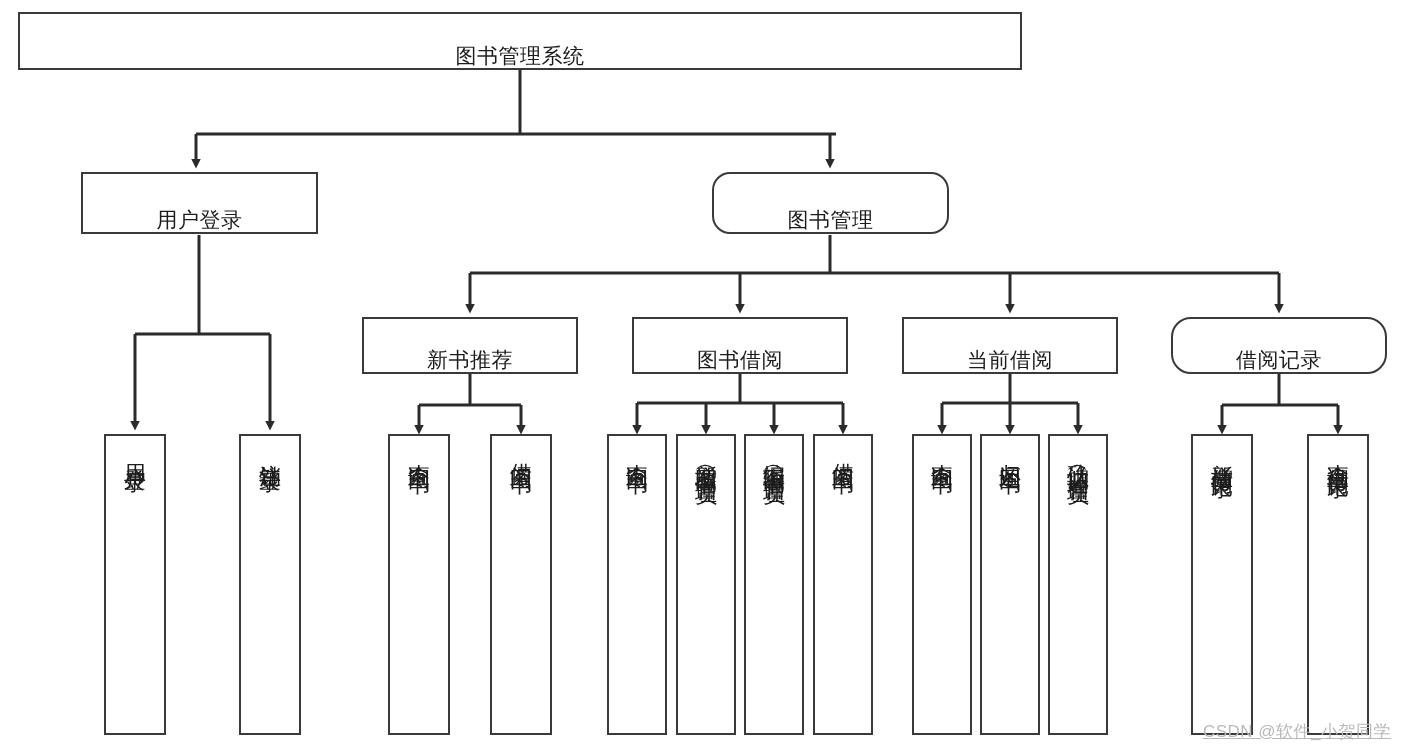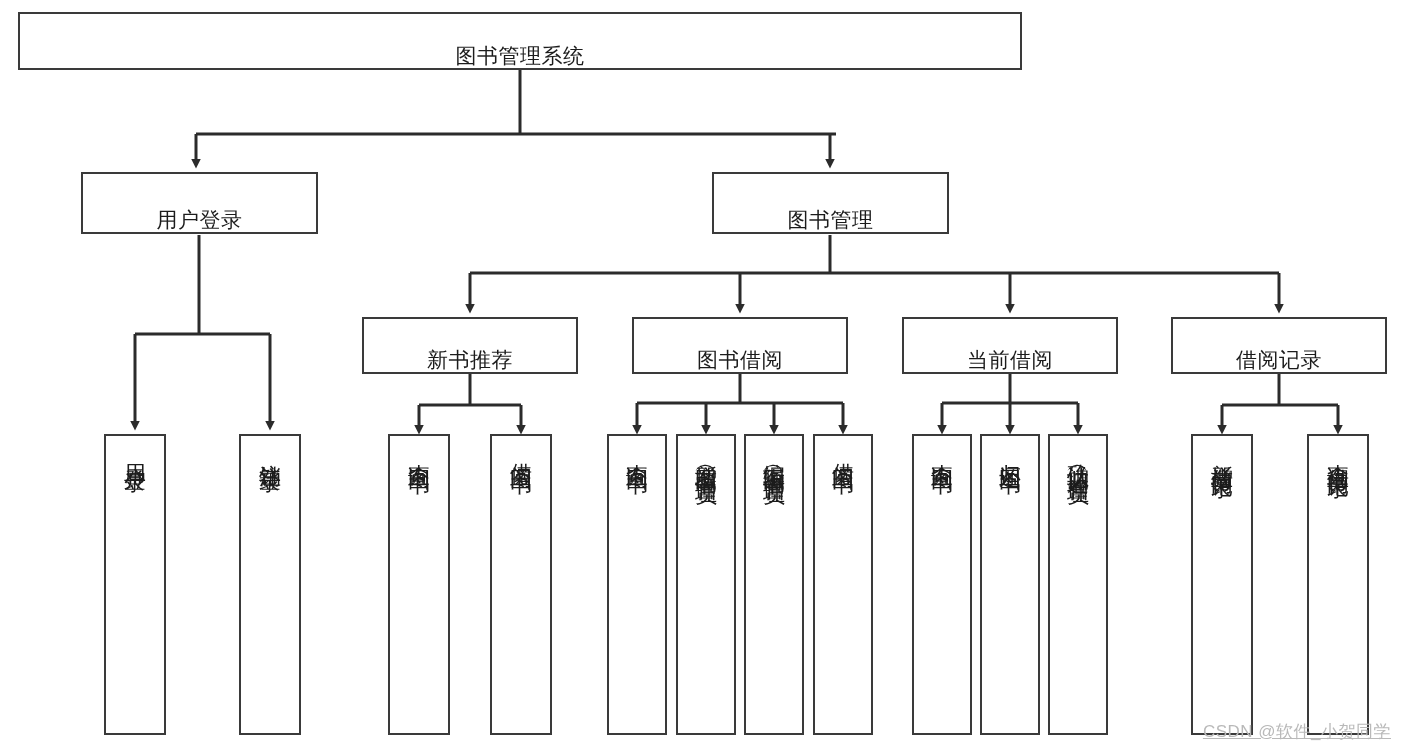--- a/index.html
+++ b/index.html
@@ -123,37 +123,37 @@
   </svg>
 
   <div class="node h-node" style="left:18px; top:12px; width:1004px; height:58px;">
     <span class="node-label">图书管理系统</span>
   </div>
 
   <div class="node h-node" style="left:81px; top:172px; width:237px; height:62px;">
     <span class="node-label">用户登录</span>
   </div>
 
-  <div class="node h-node" style="left:712px; top:172px; width:237px; height:62px;">
+  <div class="node h-node" style="left:712px; top:172px; width:237px; height:62px;border-radius:18px;">
     <span class="node-label">图书管理</span>
   </div>
 
   <div class="node h-node" style="left:362px; top:317px; width:216px; height:57px;">
     <span class="node-label">新书推荐</span>
   </div>
 
   <div class="node h-node" style="left:632px; top:317px; width:216px; height:57px;">
     <span class="node-label">图书借阅</span>
   </div>
 
   <div class="node h-node" style="left:902px; top:317px; width:216px; height:57px;">
     <span class="node-label">当前借阅</span>
   </div>
 
-  <div class="node h-node" style="left:1171px; top:317px; width:216px; height:57px;">
+  <div class="node h-node" style="left:1171px; top:317px; width:216px; height:57px;border-radius:20px;">
     <span class="node-label">借阅记录</span>
   </div>
 
   <div class="node v-node" style="left:104px; top:434px; width:62px; height:301px;">
     <span class="node-label">用户登录</span>
   </div>
   <div class="node v-node" style="left:239px; top:434px; width:62px; height:301px;">
     <span class="node-label">注销登录</span>
   </div>
 

